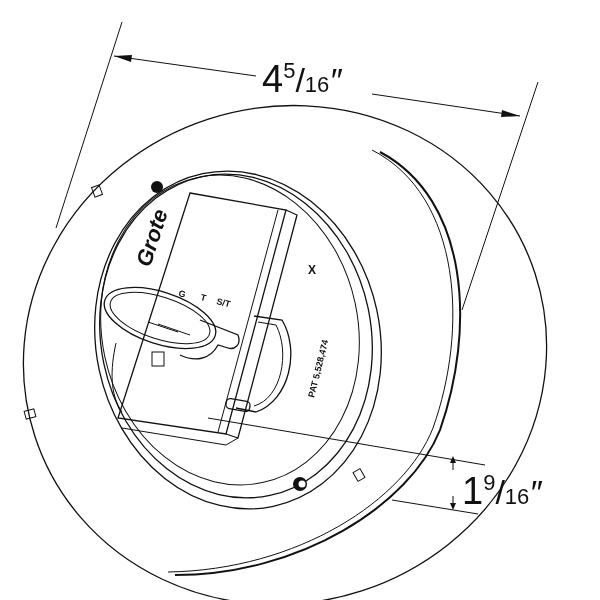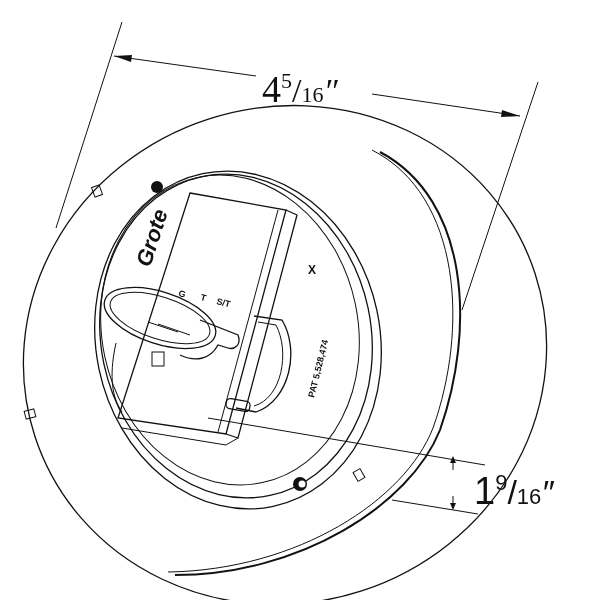--- a/index.html
+++ b/index.html
@@ -70,19 +70,19 @@
   <polygon points="453,510 450,503 456,503" fill="#111"></polygon>
 
   <text class="small-text" x="0" y="0" font-size="22" font-style="italic" transform="translate(150 268) rotate(-72)">Grote</text>
   <text class="small-text" x="178" y="296" font-size="9" transform="rotate(14 178 296)">G</text>
   <text class="small-text" x="200" y="300" font-size="9" transform="rotate(14 200 300)">T</text>
   <text class="small-text" x="216" y="304" font-size="9" transform="rotate(14 216 304)">S/T</text>
   <text class="small-text" x="308" y="274" font-size="12">X</text>
   <text class="small-text" x="0" y="0" font-size="9" transform="translate(314 398) rotate(-76)">PAT 5,528,474</text>
 </svg>
 
-<div class="dim-label" style="left:262px; top:70px;font-family:Liberation Serif, serif;">
+<div class="dim-label" style="left:262px; top:60px;">
   <span class="dim-main">4</span><span class="dim-num">5</span><span class="dim-slash">/</span><span class="dim-den">16</span><span class="dim-inch">″</span>
 </div>
 
-<div class="dim-label" style="left:462px; top:472px;margin-left:12px;">
+<div class="dim-label" style="left:462px; top:472px;">
   <span class="dim-main">1</span><span class="dim-num">9</span><span class="dim-slash">/</span><span class="dim-den">16</span><span class="dim-inch">″</span>
 </div>
 
 </body></html>

